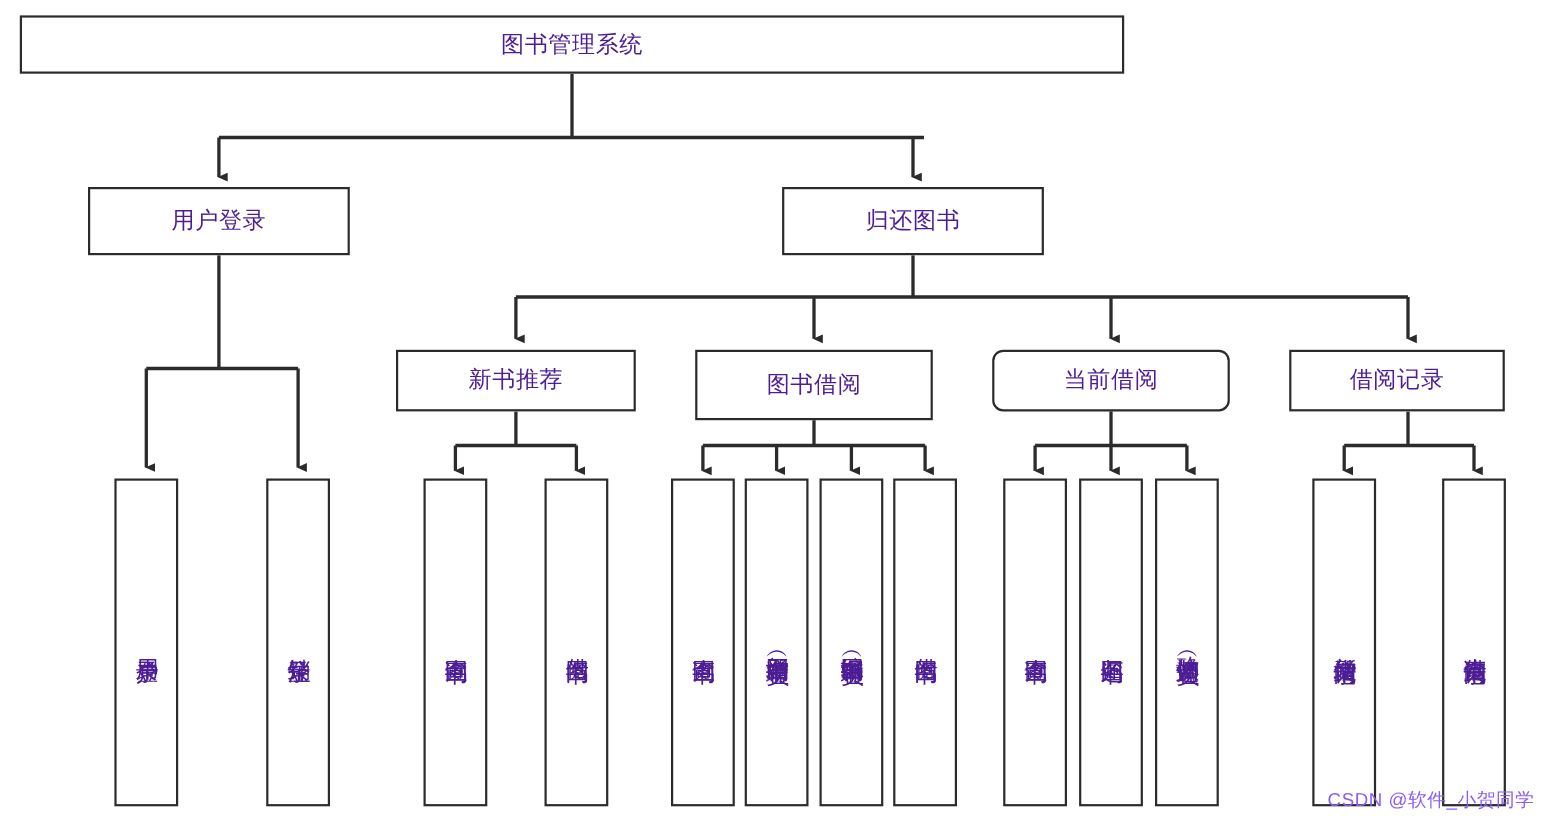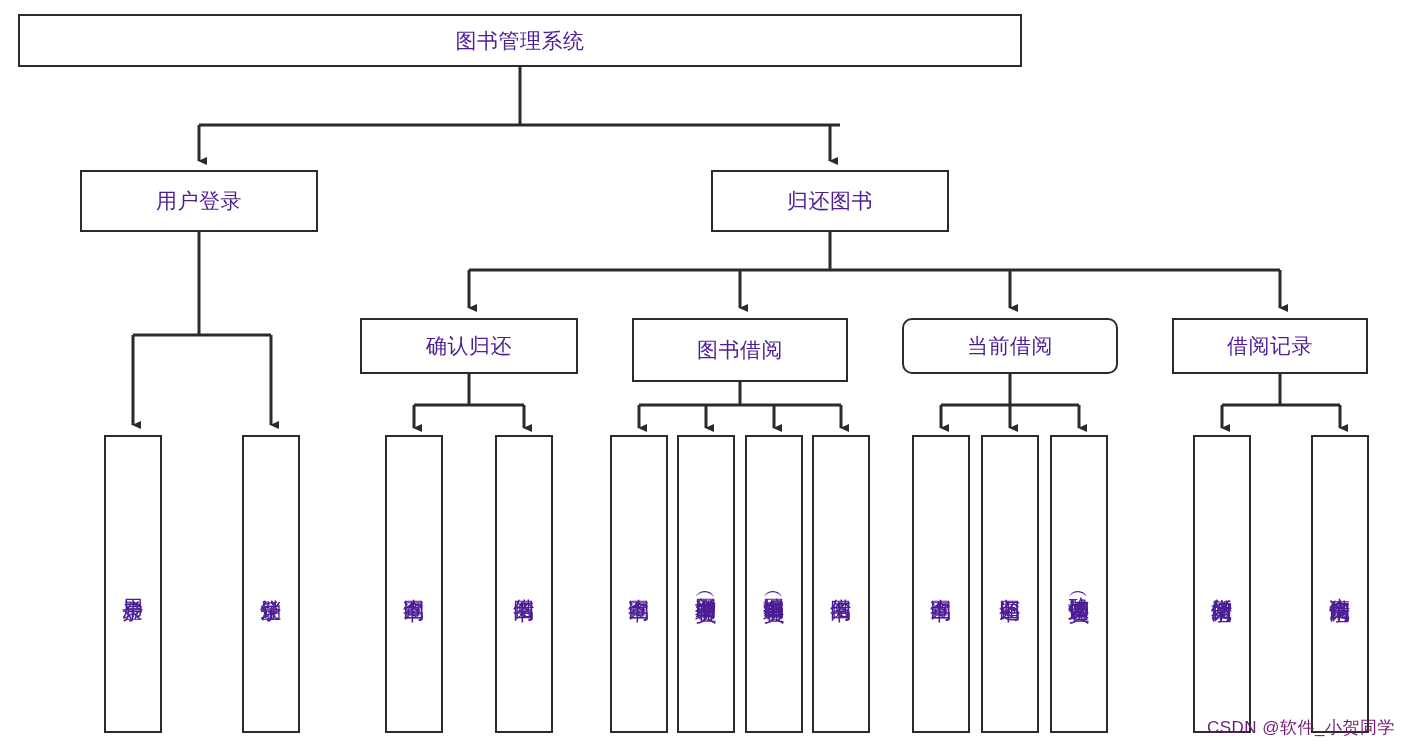--- a/index.html
+++ b/index.html
@@ -53,21 +53,21 @@
   }
   .node.vert .lbl {
     writing-mode: vertical-rl;
     text-orientation: upright;
   }
   #watermark {
     position: absolute;
     right: 10px;
     bottom: 8px;
     font-size: 17px;
-    color: #701a75;
+    color: #8b5cf6;
     white-space: nowrap;
     letter-spacing: 0.5px;
   }
 </style>
 </head>
 <body>
 
 <div id="canvas">
 
   <svg id="edges" viewBox="0 0 1405 747" xmlns="http://www.w3.org/2000/svg">
@@ -127,21 +127,21 @@
   </div>
 
   <div class="node horiz" style="left:80px; top:170px; width:238px; height:62px;">
     <span class="lbl">用户登录</span>
   </div>
   <div class="node horiz" style="left:711px; top:170px; width:238px; height:62px;">
     <span class="lbl">归还图书</span>
   </div>
 
   <div class="node horiz" style="left:360px; top:318px; width:218px; height:56px;">
-    <span class="lbl">确认归还</span>
+    <span class="lbl">新书推荐</span>
   </div>
   <div class="node horiz" style="left:632px; top:318px; width:216px; height:64px;">
     <span class="lbl">图书借阅</span>
   </div>
   <div class="node horiz" style="left:902px; top:318px; width:216px; height:56px;border-radius:10px;">
     <span class="lbl">当前借阅</span>
   </div>
   <div class="node horiz" style="left:1172px; top:318px; width:196px; height:56px;">
     <span class="lbl">借阅记录</span>
   </div>

